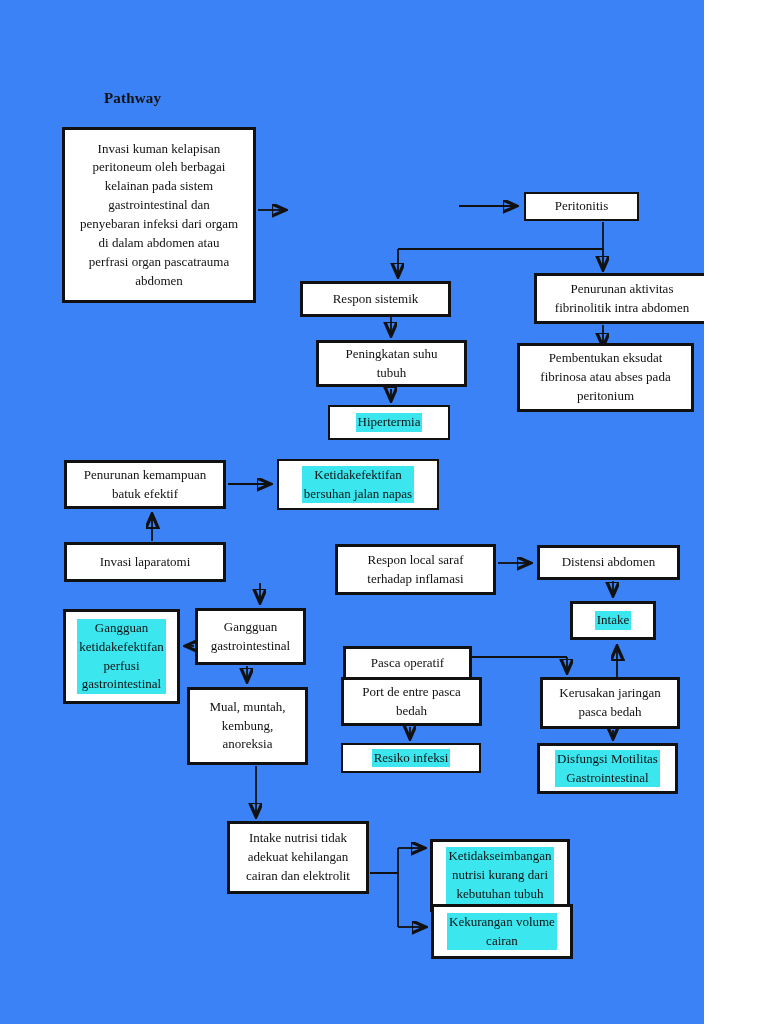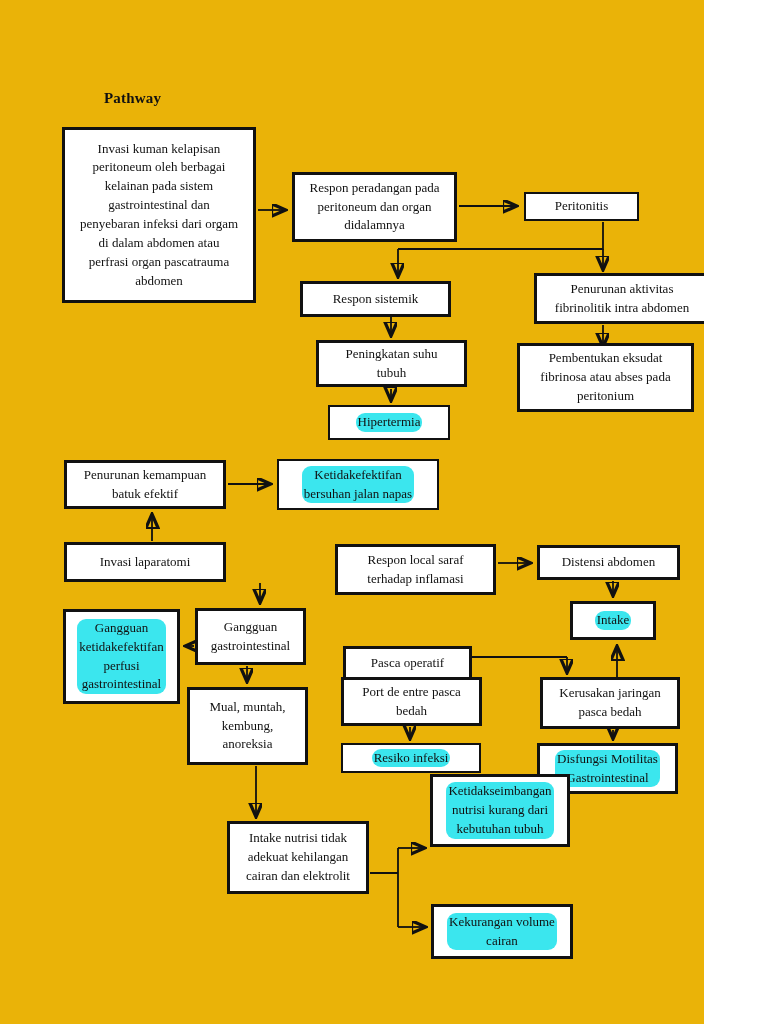--- a/index.html
+++ b/index.html
@@ -1,26 +1,26 @@
 <!DOCTYPE html>
 <html style="--hl: #3be6ee;"><head>
 <meta charset="utf-8">
 <style>
   html,body{margin:0;padding:0;background:#fff;}
-  .page{position:relative;width:704px;height:1024px;background:#eab308;overflow:hidden;
+  .page{position:relative;width:704px;height:1024px;background:#3b82f6;overflow:hidden;
         font-family:"Liberation Serif","DejaVu Serif",serif;color:#111;}
   .title{position:absolute;left:104px;top:90px;font-size:15px;font-weight:bold;letter-spacing:.2px;}
   svg.edges{position:absolute;left:0;top:0;width:768px;height:1024px;pointer-events:none;}
   svg.edges path{stroke:#111;stroke-width:1.8;fill:none;}
   .node{position:absolute;box-sizing:border-box;border:3px solid #111;background:#fff;
         display:flex;align-items:center;justify-content:center;text-align:center;
         font-size:13px;line-height:1.45;padding:3px 4px;}
   .node.thin{border-width:2px;}
   .txt{white-space:pre-line;}
-  .hl{background:var(--hl,#3be6ee);box-decoration-break:clone;-webkit-box-decoration-break:clone;padding:0 2px;border-radius:9px;}
+  .hl{background:var(--hl,#3be6ee);box-decoration-break:clone;-webkit-box-decoration-break:clone;padding:0 2px;}
 </style>
 </head>
 <body>
 
 <div class="page">
   <div class="title">Pathway</div>
 
   <svg class="edges" viewBox="0 0 768 1024" aria-hidden="true">
     <defs>
       <marker id="ah" markerWidth="9" markerHeight="8" refX="7.5" refY="3.5" orient="auto">
@@ -56,25 +56,20 @@
 
   <div class="node" style="left:62px;top:127px;width:194px;height:176px">
       <span class="txt">Invasi kuman kelapisan
 peritoneum oleh berbagai
 kelainan pada sistem
 gastrointestinal dan
 penyebaran infeksi dari orgam
 di dalam abdomen atau
 perfrasi organ pascatrauma
 abdomen</span>
-    </div>
-  <div class="node" style="left:292px;top:172px;width:165px;height:70px">
-      <span class="txt">Respon peradangan pada
-peritoneum dan organ
-didalamnya</span>
     </div>
   <div class="node thin" style="left:524px;top:192px;width:115px;height:29px">
       <span class="txt">Peritonitis</span>
     </div>
   <div class="node" style="left:300px;top:281px;width:151px;height:36px">
       <span class="txt">Respon sistemik</span>
     </div>
   <div class="node" style="left:534px;top:273px;width:176px;height:51px">
       <span class="txt">Penurunan aktivitas
 fibrinolitik intra abdomen</span>
@@ -143,21 +138,21 @@
     </div>
   <div class="node" style="left:537px;top:743px;width:141px;height:51px">
       <span class="txt hl">Disfungsi Motilitas
 Gastrointestinal</span>
     </div>
   <div class="node" style="left:227px;top:821px;width:142px;height:73px">
       <span class="txt">Intake nutrisi tidak
 adekuat kehilangan
 cairan dan elektrolit</span>
     </div>
-  <div class="node" style="left:430px;top:774px;width:140px;height:73px">
+  <div class="node" style="left:430px;top:839px;width:140px;height:73px">
       <span class="txt hl">Ketidakseimbangan
 nutrisi kurang dari
 kebutuhan tubuh</span>
     </div>
   <div class="node" style="left:431px;top:904px;width:142px;height:55px">
       <span class="txt hl">Kekurangan volume
 cairan</span>
     </div>
 </div>
 

